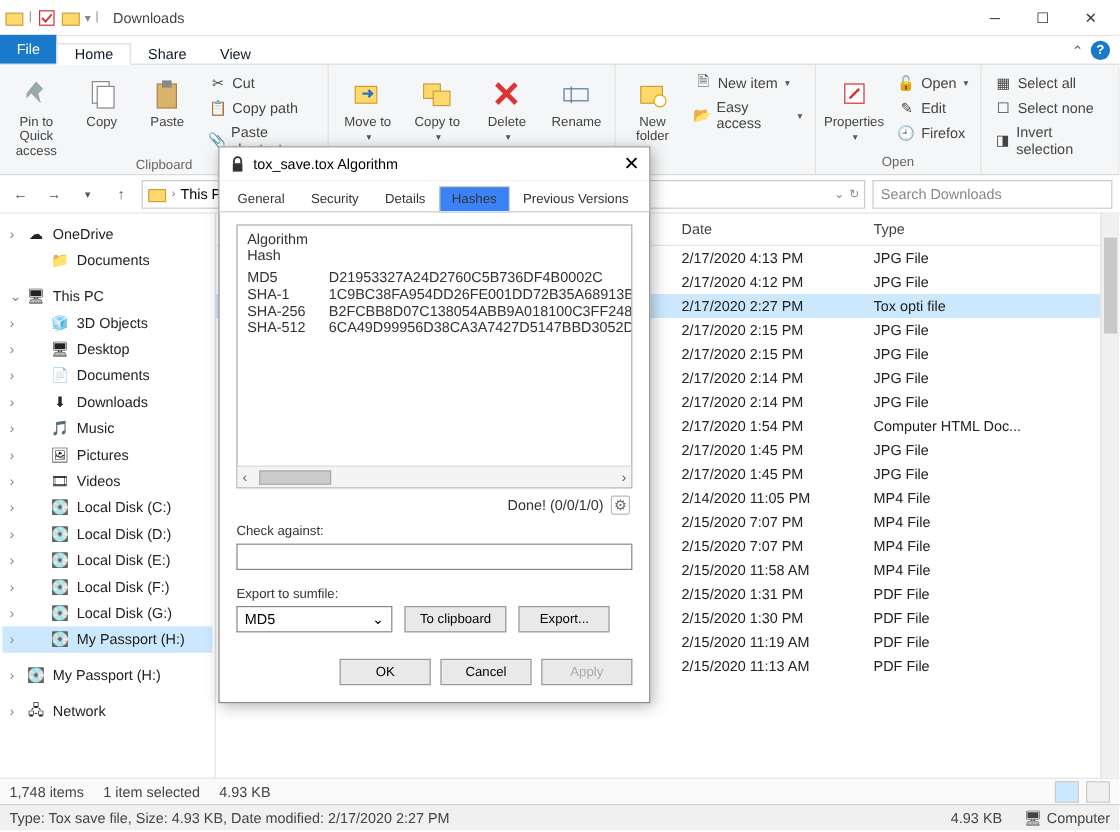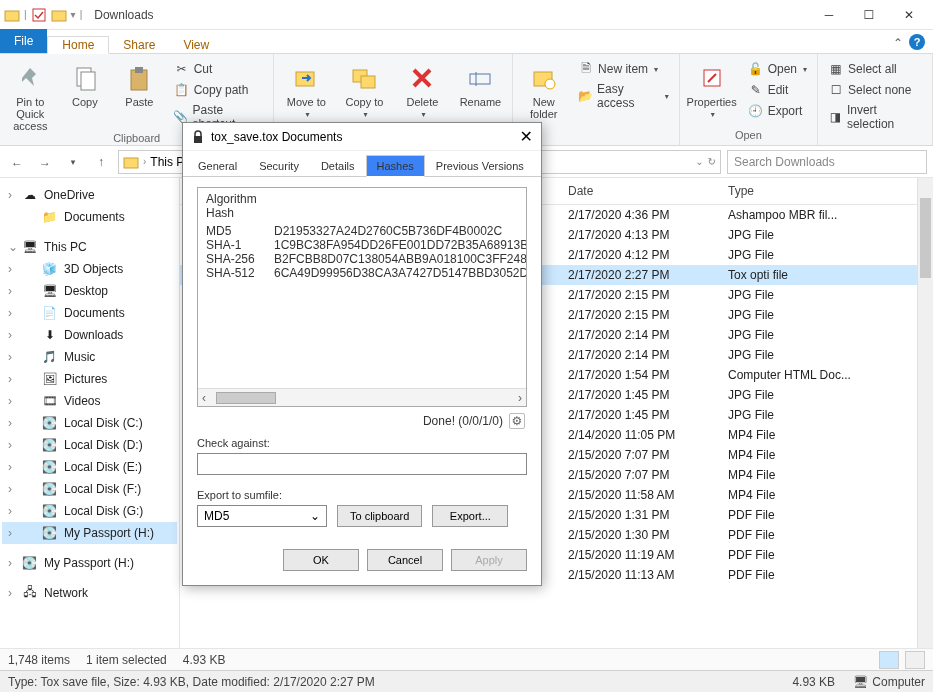--- a/index.html
+++ b/index.html
@@ -8,21 +8,21 @@
 
 .titlebar { height: 30px; background: #fff; display: flex; align-items: center; padding: 0 4px; border-bottom: 1px solid #e5e5e5; }
 .titlebar .qat { display: flex; gap: 4px; align-items: center; }
 .titlebar .qat-icon { width: 16px; height: 16px; display: inline-flex; align-items: center; justify-content: center; }
 .titlebar .title { margin-left: 12px; color: #444; }
 .titlebar .win-controls { margin-left: auto; display: flex; }
 .titlebar .win-btn { width: 40px; height: 30px; display: flex; align-items: center; justify-content: center; color: #333; }
 
 
 .tabs { height: 24px; display: flex; align-items: flex-end; border-bottom: 1px solid #dadada; position: relative; }
-.tab { padding: 1px 14px; color: #a16207; cursor: default; }
+.tab { padding: 1px 14px; color: #0f172a; cursor: default; }
 .tab.file { background: #1979ca; color: #fff; padding: 5px 14px; }
 .tab.active { border: 1px solid #dadada; border-bottom: 1px solid #fff; background: #fff; margin-bottom: -1px; }
 .help-icon { position: absolute; right: 8px; top: 4px; width: 16px; height: 16px; border-radius: 50%; background: #1979ca; color: #fff; display: flex; align-items: center; justify-content: center; font-size: 11px; font-weight: bold; }
 .collapse-icon { position: absolute; right: 30px; top: 6px; color: #666; }
 
 
 .ribbon { height: 92px; background: #f5f6f7; display: flex; border-bottom: 1px solid #dadada; }
 .group { display: flex; flex-direction: column; padding: 2px 6px; border-right: 1px solid #e2e2e2; }
 .group-body { flex: 1; display: flex; align-items: flex-start; gap: 6px; padding-top: 4px; }
 .group-label { text-align: center; color: #666; font-size: 11px; padding-bottom: 2px; }
@@ -284,21 +284,21 @@
             <span class="icn">🔓</span>
             <span>Open</span>
             <span class="drop">▾</span>
           </div>
         <div class="small-btn">
             <span class="icn">✎</span>
             <span>Edit</span>
           </div>
         <div class="small-btn">
             <span class="icn">🕘</span>
-            <span>Export</span>
+            <span>Firefox</span>
           </div>
       </div>
     </div>
     <div class="group-label">Open</div>
   </div>
 
   <div class="group">
     <div class="group-body">
       <div class="small-col">
         <div class="small-btn">
@@ -424,26 +424,20 @@
     <div class="cols">
       <div class="covered"></div>
       <div class="col" style="width:200px;"></div>
       <div class="col date">Date</div>
       <div class="col type">Type</div>
     </div>
     <div class="rows" id="filerows">
         <div class="filerow">
           <div class="covered"></div>
           <div class="c" style="width:200px;"></div>
-          <div class="c date">2/17/2020 4:36 PM</div>
-          <div class="c type">Ashampoo MBR fil...</div>
-        </div>
-        <div class="filerow">
-          <div class="covered"></div>
-          <div class="c" style="width:200px;"></div>
           <div class="c date">2/17/2020 4:13 PM</div>
           <div class="c type">JPG File</div>
         </div>
         <div class="filerow">
           <div class="covered"></div>
           <div class="c" style="width:200px;">annotation opti...</div>
           <div class="c date">2/17/2020 4:12 PM</div>
           <div class="c type">JPG File</div>
         </div>
         <div class="filerow sel">
@@ -571,21 +565,21 @@
 </div>
 
 <div class="dialog">
   <div class="dlg-title">
     <span class="lock">
         <svg width="14" height="14">
           <rect x="3" y="6" width="8" height="7" fill="#333"></rect>
           <path d="M4 6 V4 a3 3 0 0 1 6 0 V6" fill="none" stroke="#333" stroke-width="1.5"></path>
         </svg>
       </span>
-    <span>tox_save.tox Documents</span>
+    <span>tox_save.tox Algorithm</span>
     <span class="close">✕</span>
   </div>
   <div class="dlg-tabs">
     <div class="dlg-tab">General</div>
     <div class="dlg-tab">Security</div>
     <div class="dlg-tab">Details</div>
     <div class="dlg-tab active">Hashes</div>
     <div class="dlg-tab">Previous Versions</div>
   </div>
   <div class="dlg-body">

